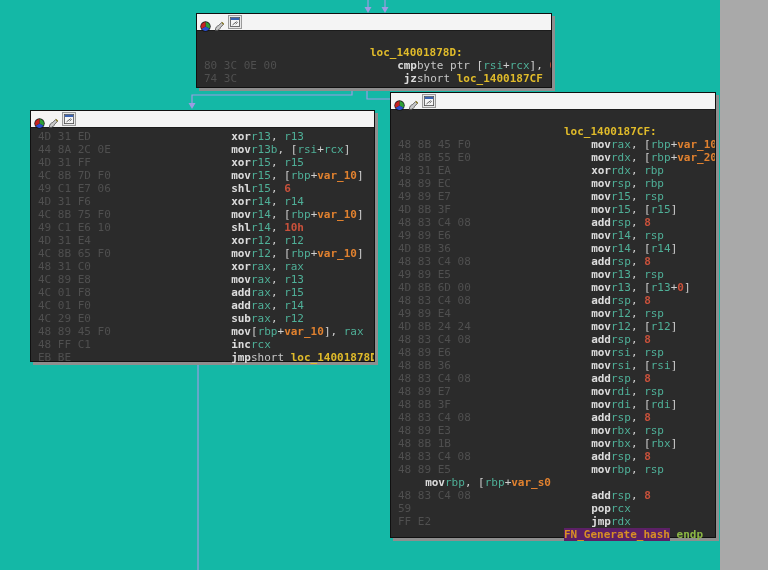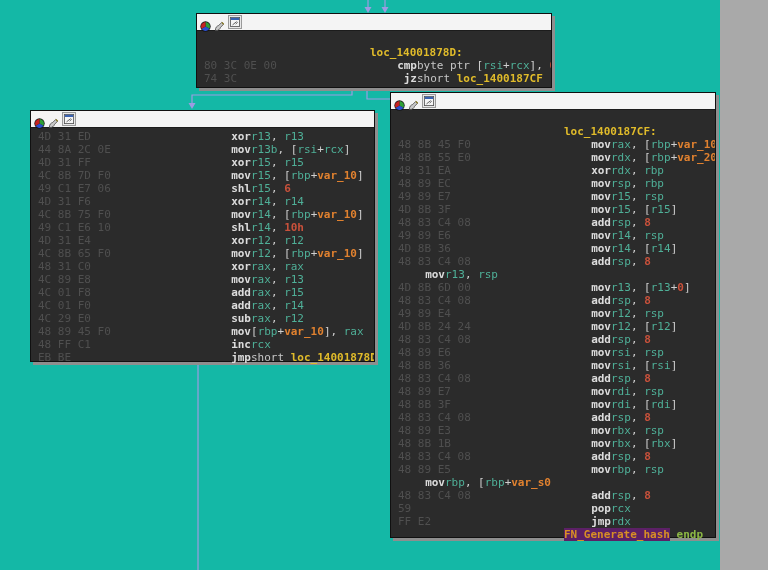--- a/index.html
+++ b/index.html
@@ -153,21 +153,21 @@
         <div class="row"><span class="bytes">48 8B 45 F0</span><span class="mn">mov</span><span class="ops"><span class="tok-r">rax</span><span class="tok-p">, [</span><span class="tok-r">rbp</span><span class="tok-p">+</span><span class="tok-v">var_10</span></span></div>
         <div class="row"><span class="bytes">48 8B 55 E0</span><span class="mn">mov</span><span class="ops"><span class="tok-r">rdx</span><span class="tok-p">, [</span><span class="tok-r">rbp</span><span class="tok-p">+</span><span class="tok-v">var_20</span></span></div>
         <div class="row"><span class="bytes">48 31 EA</span><span class="mn">xor</span><span class="ops"><span class="tok-r">rdx</span><span class="tok-p">, </span><span class="tok-r">rbp</span></span></div>
         <div class="row"><span class="bytes">48 89 EC</span><span class="mn">mov</span><span class="ops"><span class="tok-r">rsp</span><span class="tok-p">, </span><span class="tok-r">rbp</span></span></div>
         <div class="row"><span class="bytes">49 89 E7</span><span class="mn">mov</span><span class="ops"><span class="tok-r">r15</span><span class="tok-p">, </span><span class="tok-r">rsp</span></span></div>
         <div class="row"><span class="bytes">4D 8B 3F</span><span class="mn">mov</span><span class="ops"><span class="tok-r">r15</span><span class="tok-p">, [</span><span class="tok-r">r15</span><span class="tok-p">]</span></span></div>
         <div class="row"><span class="bytes">48 83 C4 08</span><span class="mn">add</span><span class="ops"><span class="tok-r">rsp</span><span class="tok-p">, </span><span class="tok-i">8</span></span></div>
         <div class="row"><span class="bytes">49 89 E6</span><span class="mn">mov</span><span class="ops"><span class="tok-r">r14</span><span class="tok-p">, </span><span class="tok-r">rsp</span></span></div>
         <div class="row"><span class="bytes">4D 8B 36</span><span class="mn">mov</span><span class="ops"><span class="tok-r">r14</span><span class="tok-p">, [</span><span class="tok-r">r14</span><span class="tok-p">]</span></span></div>
         <div class="row"><span class="bytes">48 83 C4 08</span><span class="mn">add</span><span class="ops"><span class="tok-r">rsp</span><span class="tok-p">, </span><span class="tok-i">8</span></span></div>
-        <div class="row"><span class="mn">mov</span><span class="ops"><span class="tok-r">r13</span><span class="tok-p">, </span><span class="tok-r">rsp</span></span></div>
+        <div class="row"><span class="bytes">49 89 E5</span><span class="mn">mov</span><span class="ops"><span class="tok-r">r13</span><span class="tok-p">, </span><span class="tok-r">rsp</span></span></div>
         <div class="row"><span class="bytes">4D 8B 6D 00</span><span class="mn">mov</span><span class="ops"><span class="tok-r">r13</span><span class="tok-p">, [</span><span class="tok-r">r13</span><span class="tok-p">+</span><span class="tok-i">0</span><span class="tok-p">]</span></span></div>
         <div class="row"><span class="bytes">48 83 C4 08</span><span class="mn">add</span><span class="ops"><span class="tok-r">rsp</span><span class="tok-p">, </span><span class="tok-i">8</span></span></div>
         <div class="row"><span class="bytes">49 89 E4</span><span class="mn">mov</span><span class="ops"><span class="tok-r">r12</span><span class="tok-p">, </span><span class="tok-r">rsp</span></span></div>
         <div class="row"><span class="bytes">4D 8B 24 24</span><span class="mn">mov</span><span class="ops"><span class="tok-r">r12</span><span class="tok-p">, [</span><span class="tok-r">r12</span><span class="tok-p">]</span></span></div>
         <div class="row"><span class="bytes">48 83 C4 08</span><span class="mn">add</span><span class="ops"><span class="tok-r">rsp</span><span class="tok-p">, </span><span class="tok-i">8</span></span></div>
         <div class="row"><span class="bytes">48 89 E6</span><span class="mn">mov</span><span class="ops"><span class="tok-r">rsi</span><span class="tok-p">, </span><span class="tok-r">rsp</span></span></div>
         <div class="row"><span class="bytes">48 8B 36</span><span class="mn">mov</span><span class="ops"><span class="tok-r">rsi</span><span class="tok-p">, [</span><span class="tok-r">rsi</span><span class="tok-p">]</span></span></div>
         <div class="row"><span class="bytes">48 83 C4 08</span><span class="mn">add</span><span class="ops"><span class="tok-r">rsp</span><span class="tok-p">, </span><span class="tok-i">8</span></span></div>
         <div class="row"><span class="bytes">48 89 E7</span><span class="mn">mov</span><span class="ops"><span class="tok-r">rdi</span><span class="tok-p">, </span><span class="tok-r">rsp</span></span></div>
         <div class="row"><span class="bytes">48 8B 3F</span><span class="mn">mov</span><span class="ops"><span class="tok-r">rdi</span><span class="tok-p">, [</span><span class="tok-r">rdi</span><span class="tok-p">]</span></span></div>

